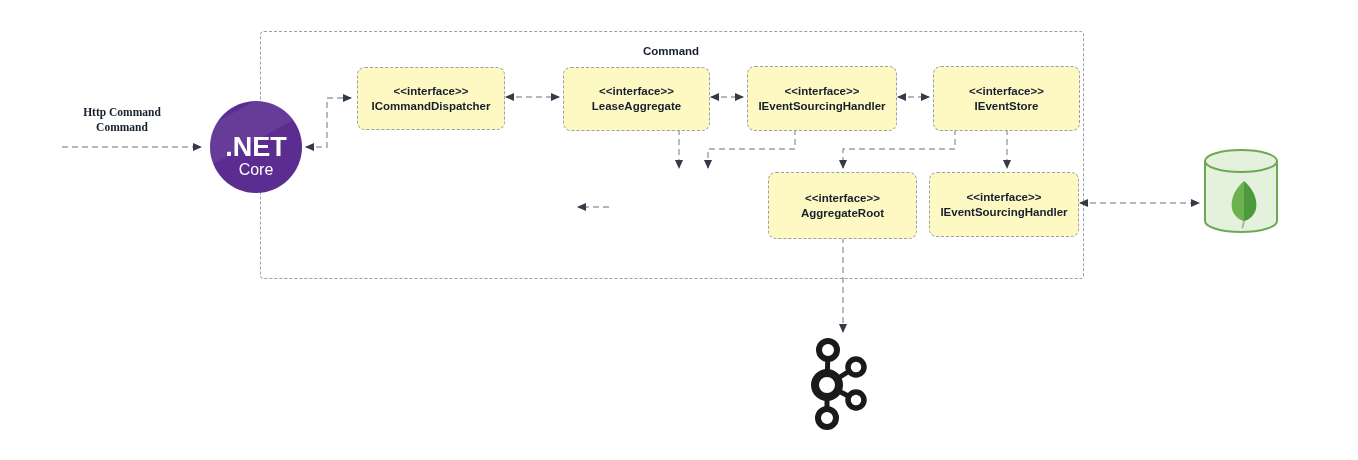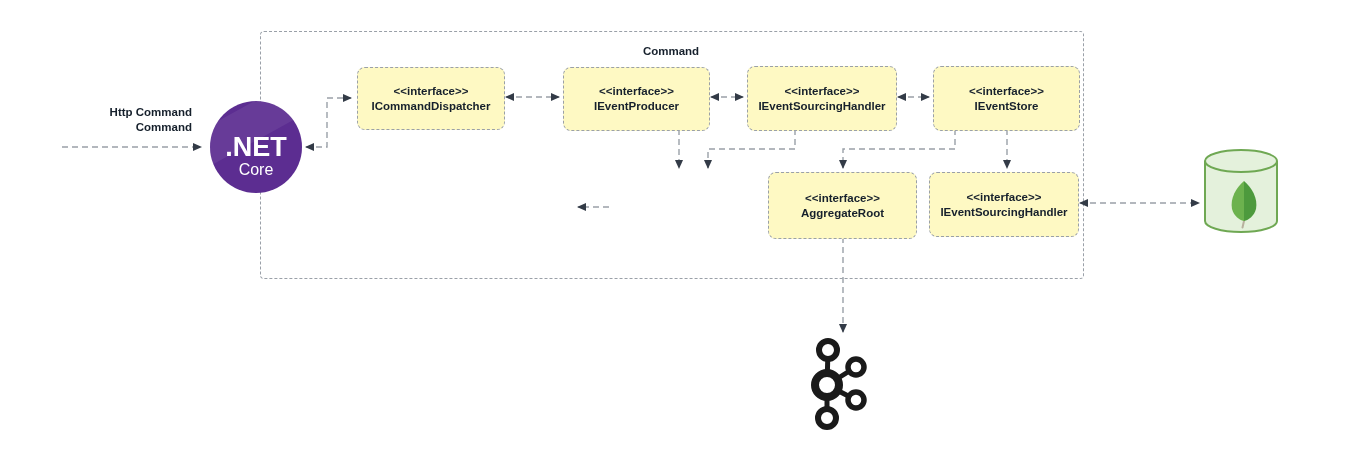--- a/index.html
+++ b/index.html
@@ -18,21 +18,21 @@
   .node {
     position:absolute; border:1.5px dashed #9aa0a8; border-radius:8px; background:#fef9c3;
     display:flex; flex-direction:column; align-items:center; justify-content:center; z-index:2;
   }
   .node .stereo, .node .nname {
     font-weight:bold; font-size:11.5px; line-height:15px; color:#16202c; white-space:nowrap;
   }
   .connector-layer { position:absolute; left:0; top:0; z-index:1; }
   .logo-layer { position:absolute; z-index:3; }
   .free-label {
-    position:absolute; text-align:right; font-weight:bold; color:#16202c; z-index:2;
+    position:absolute; text-align:center; font-weight:bold; color:#16202c; z-index:2;font-family:Liberation Serif, serif;
   }
   .http-label { left:52px; top:105px; width:140px; font-size:11.5px; line-height:15px; }
   .db-label { left:1175px; top:242px; width:132px; font-size:10.5px; line-height:14px; }
 </style>
 </head>
 <body>
 
 <div class="canvas">
 
   <div class="boundary"></div>
@@ -81,21 +81,21 @@
     <text x="46" y="55" text-anchor="middle" font-size="27" font-weight="bold" fill="#ffffff" font-family="Liberation Sans, sans-serif">.NET</text>
     <text x="46" y="74" text-anchor="middle" font-size="16" fill="#ffffff" font-family="Liberation Sans, sans-serif">Core</text>
   </svg>
 
   <div class="node" style="left:357px; top:67px; width:146px; height:61px;">
     <div class="stereo">&lt;&lt;interface&gt;&gt;</div>
     <div class="nname">ICommandDispatcher</div>
   </div>
   <div class="node" style="left:563px; top:67px; width:145px; height:62px;">
     <div class="stereo">&lt;&lt;interface&gt;&gt;</div>
-    <div class="nname">IEventProducer</div>
+    <div class="nname">LeaseAggregate</div>
   </div>
   <div class="node" style="left:747px; top:66px; width:148px; height:63px;">
     <div class="stereo">&lt;&lt;interface&gt;&gt;</div>
     <div class="nname">IEventSourcingHandler</div>
   </div>
   <div class="node" style="left:933px; top:66px; width:145px; height:63px;">
     <div class="stereo">&lt;&lt;interface&gt;&gt;</div>
     <div class="nname">IEventStore</div>
   </div>
 

